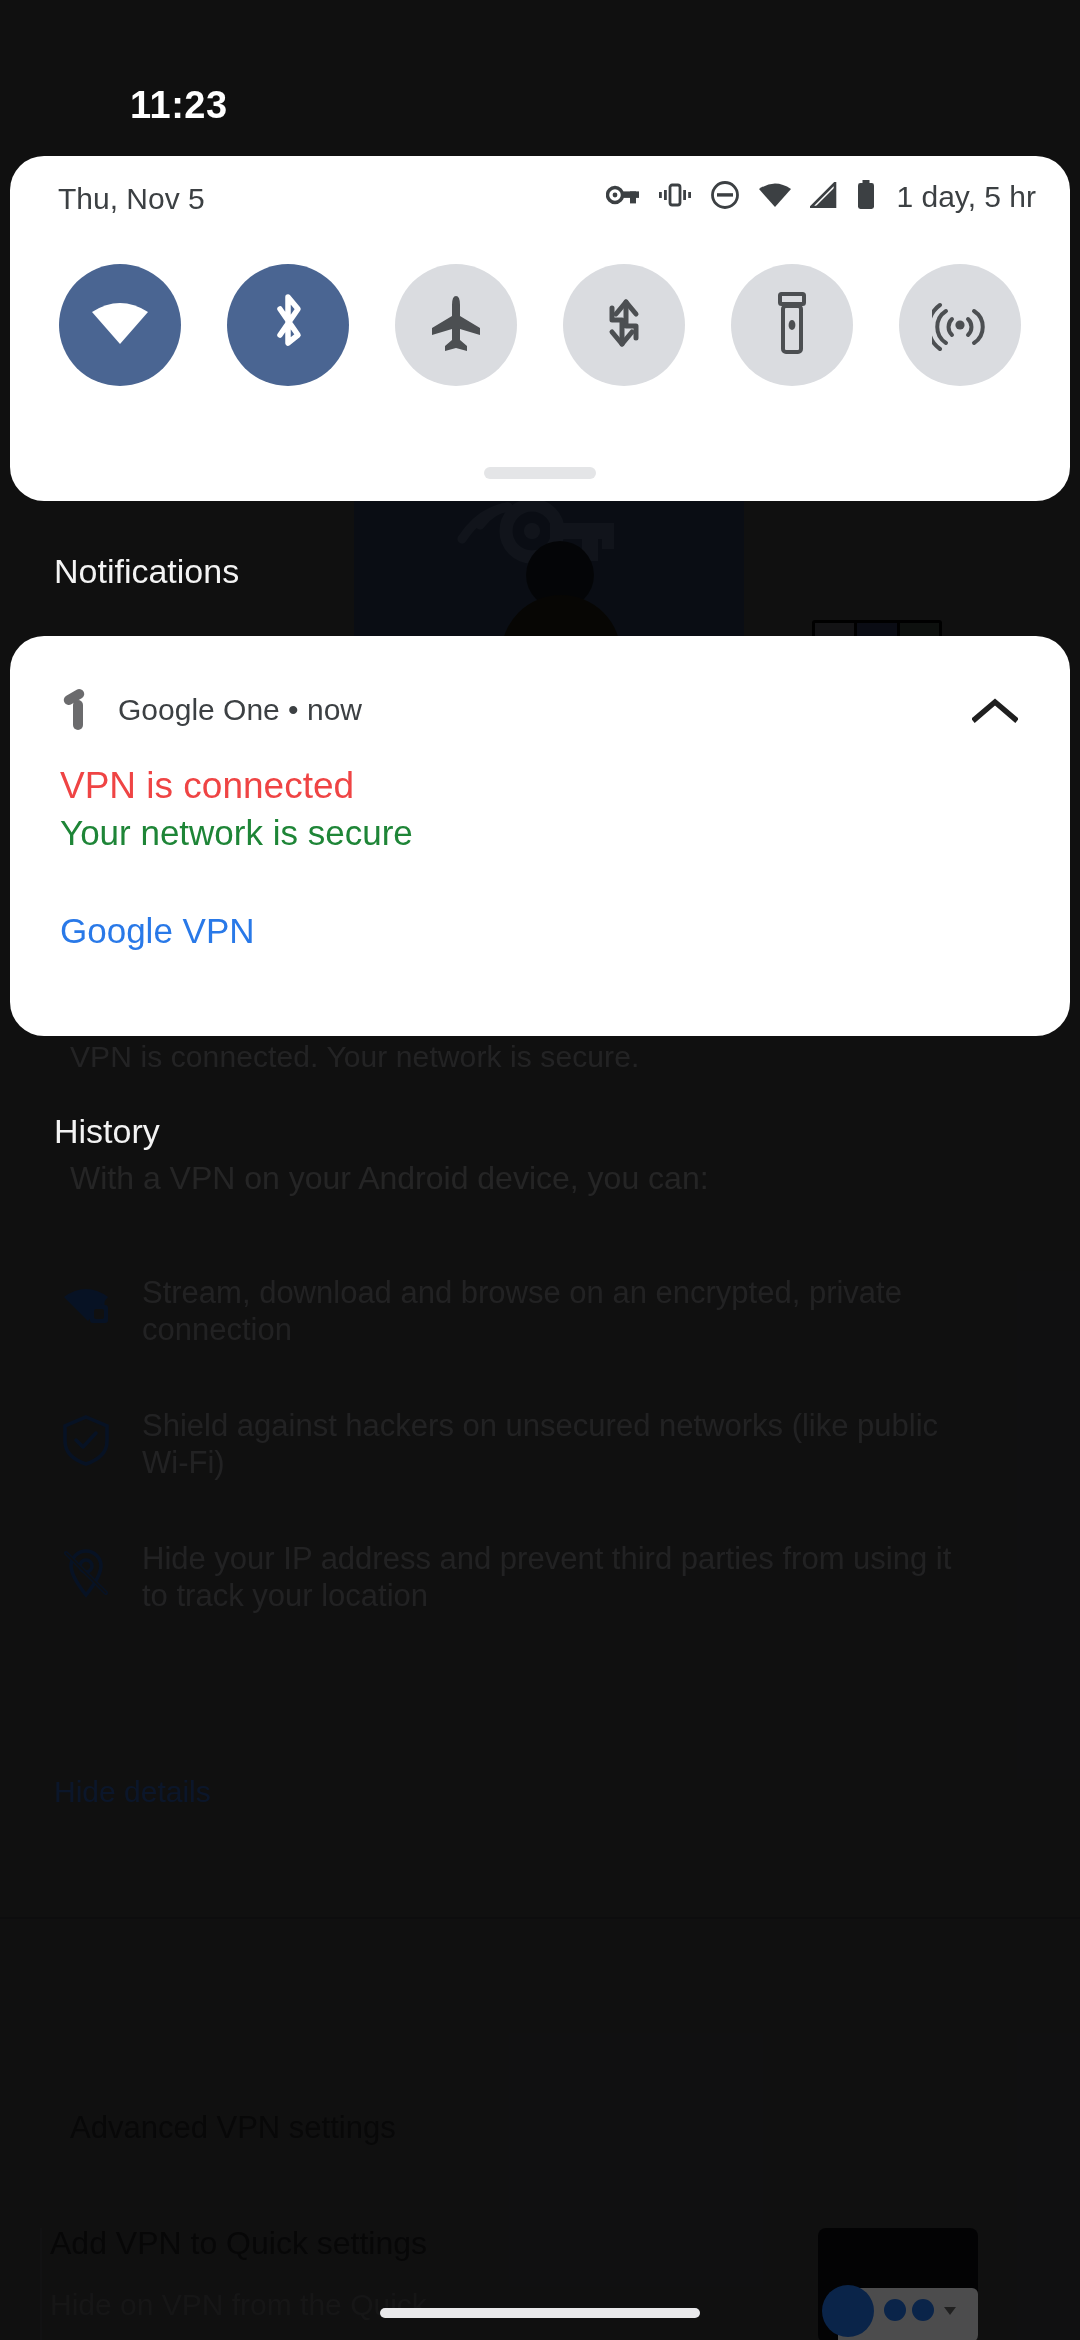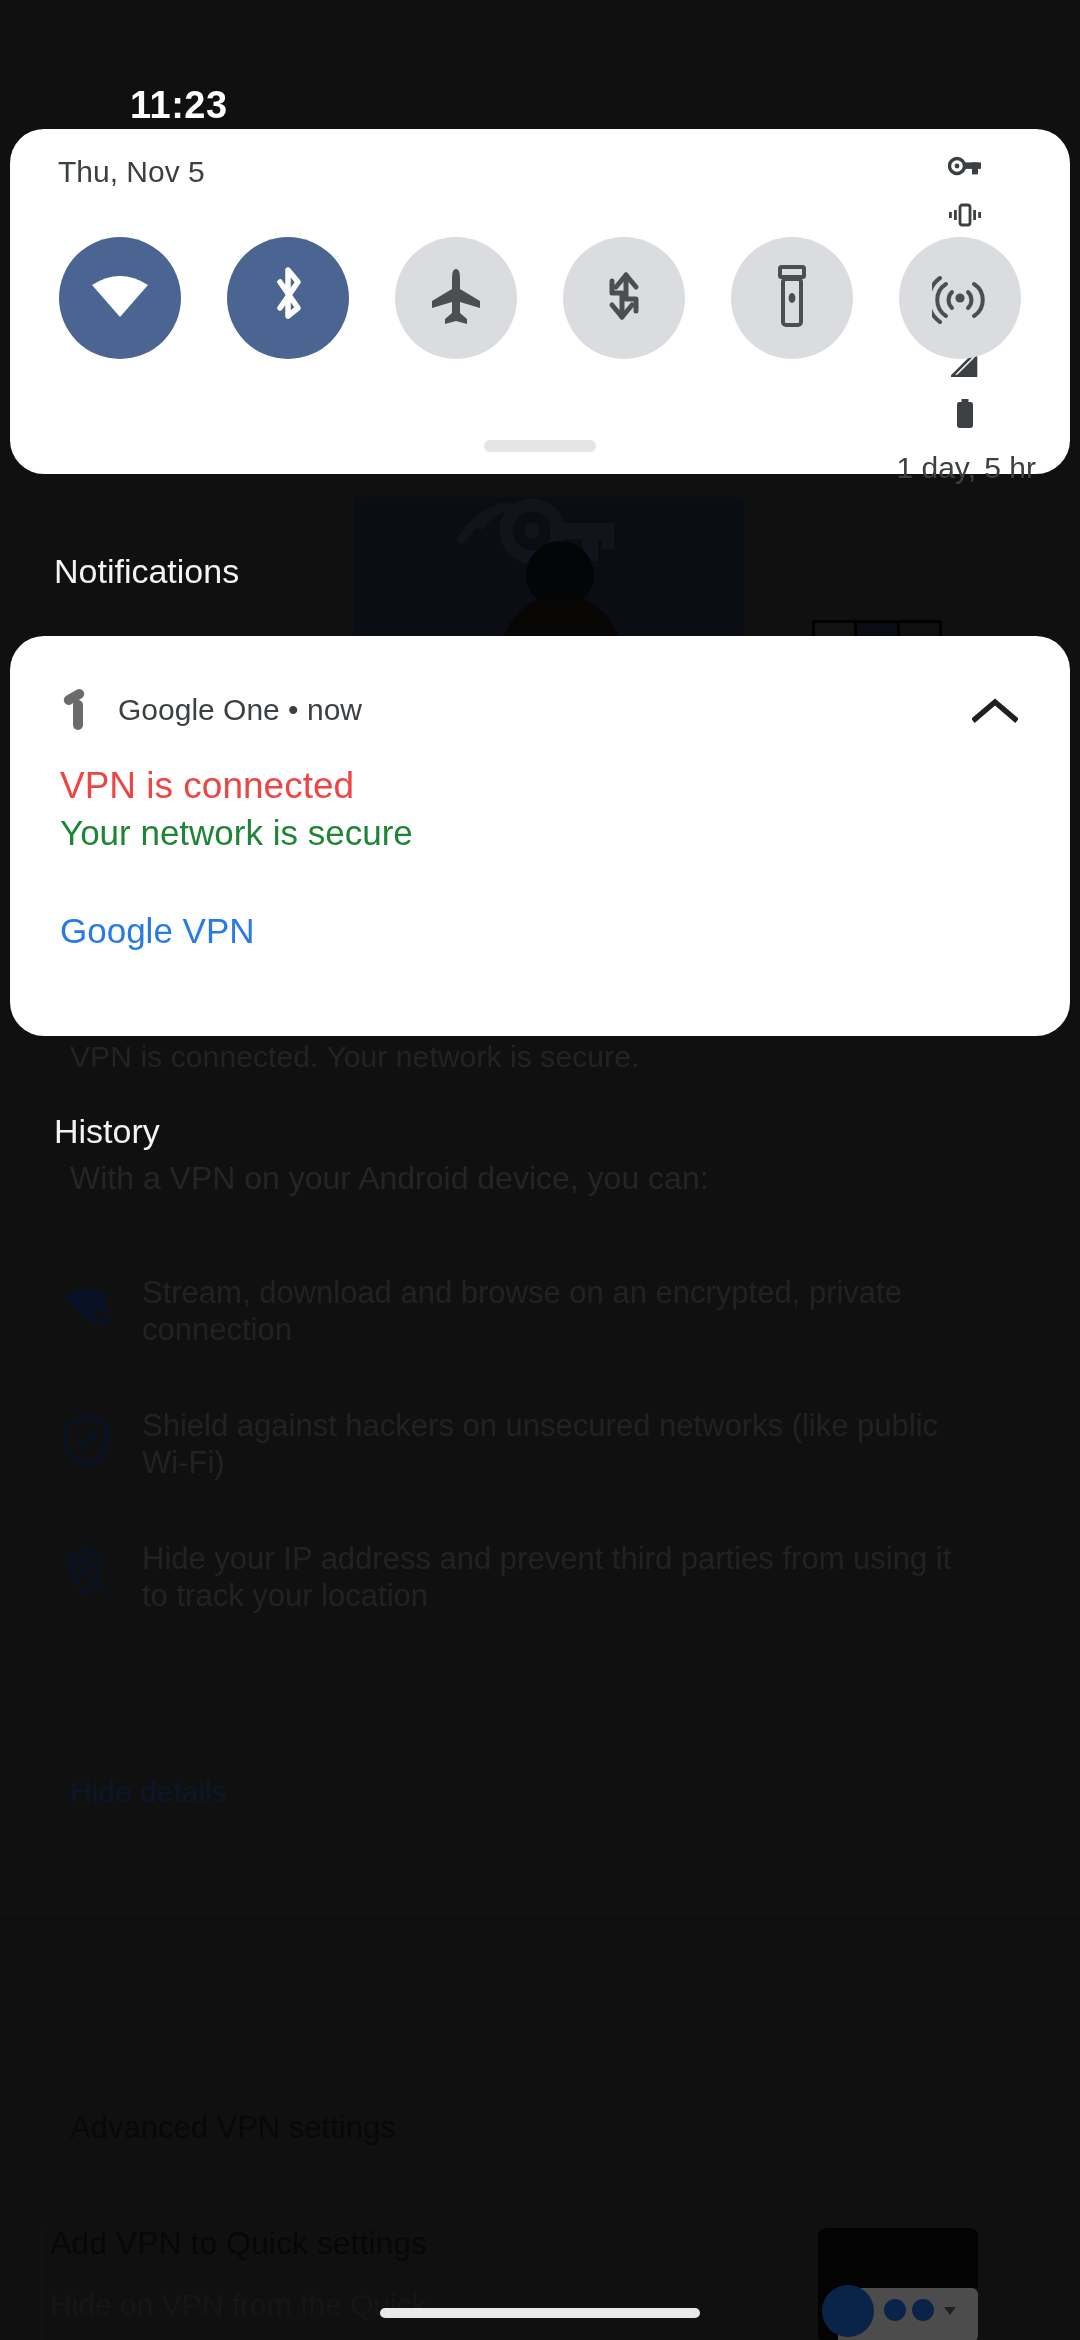--- a/index.html
+++ b/index.html
@@ -72,21 +72,21 @@
   }
 
   .bg-bullets { position:absolute; left:60px; top:1275px; width:960px; }
   .bg-bullet { display:flex; gap:30px; margin-bottom:60px; }
   .bg-bullet .bi { width:52px; flex:0 0 52px; padding-top:6px; }
   .bg-bullet .bt {
     font-size:31px; line-height:1.18; color:#5a5a5c;
     max-width:840px;
   }
   .bg-hide {
-    position:absolute; left:70px; top:1775px;
+    position:absolute; left:54px; top:1775px;
     font-size:30px; color:#1f3b6e;
   }
   .bg-divider {
     position:absolute; left:0; top:1917px; width:1080px; height:2px;
     background:#242426;
   }
   .bg-adv {
     position:absolute; left:70px; top:2110px;
     font-size:31px; color:#151516;
   }
@@ -142,33 +142,33 @@
     position:absolute; left:0; top:0; width:1080px; height:140px;
     z-index:20;
   }
   .sb-clock {
     position:absolute; left:130px; top:52px;
     font-size:38px; color:#fff; font-weight:600; letter-spacing:.5px;margin-top:32px;
   }
 
   
   .qs-panel {
-    position:absolute; left:10px; top:129px;
+    position:absolute; left:10px; top:156px;
     width:1060px; height:345px;
     background:#ffffff;
     border-radius:34px;
     z-index:25;
   }
   .qs-date {
     position:absolute; left:48px; top:26px;
     font-size:30px; color:#3c4043;
   }
   .qs-status-icons {
     position:absolute; right:34px; top:24px;
-    display:flex; align-items:center; gap:18px;flex-direction:column;
+    display:flex; align-items:center; gap:18px;
   }
   .qs-battery-text {
     font-size:30px; color:#3c4043; margin-left:2px;
   }
   .qs-tiles {
     position:absolute; left:0; top:108px;
     width:100%;
     display:flex; justify-content:space-around; align-items:center;
     padding:0 26px;
   }

